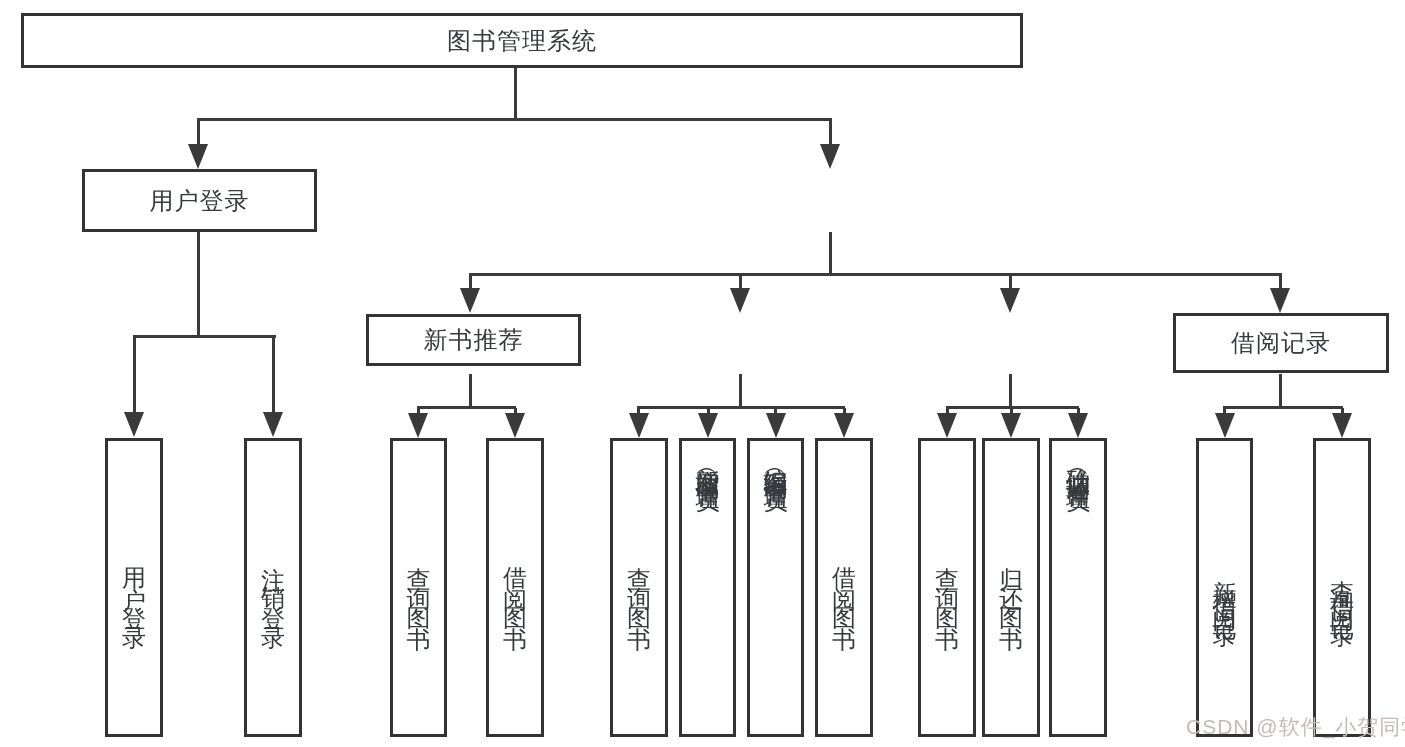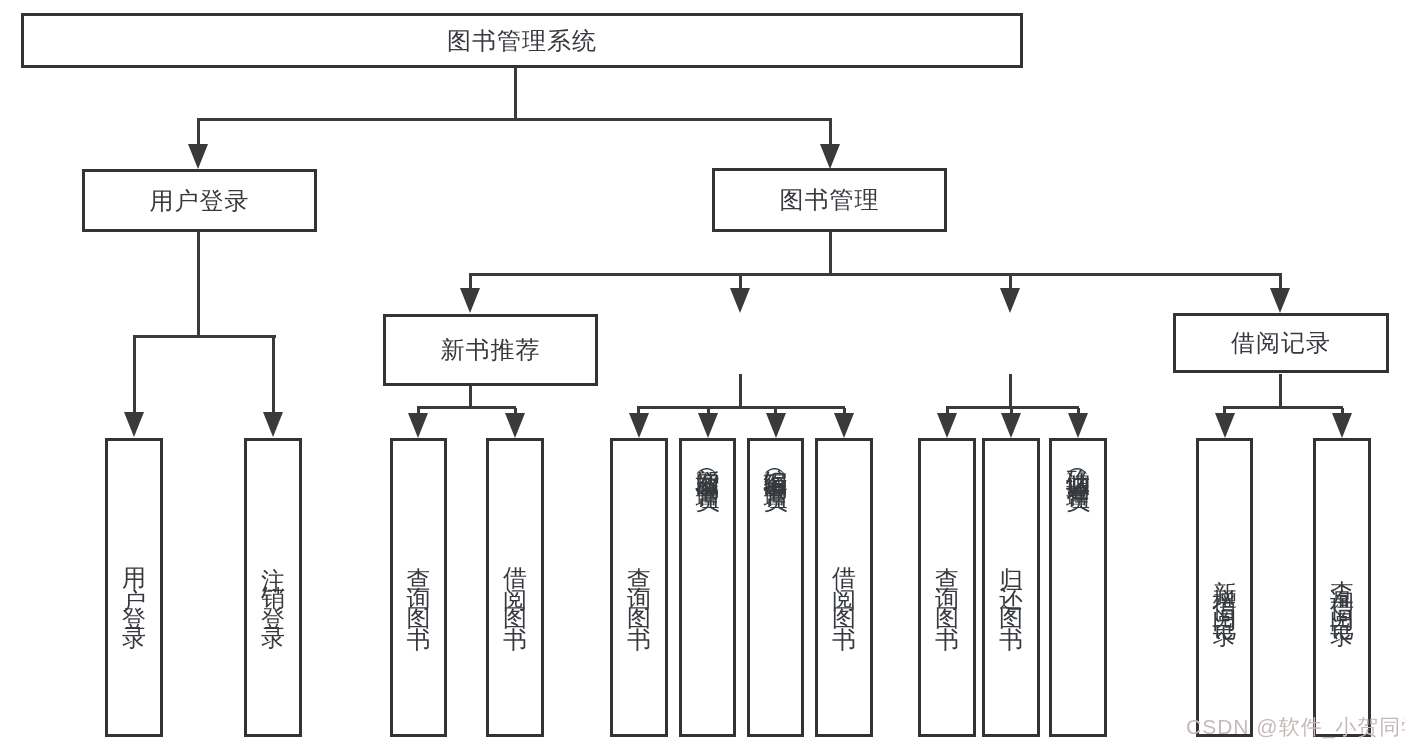--- a/index.html
+++ b/index.html
@@ -100,23 +100,22 @@
   <div class="vl" style="left:1279px;top:374px;height:33px"></div>
   <div class="hl" style="left:1223px;top:406px;width:120px"></div>
   <div class="vl" style="left:1223px;top:408px;height:7px"></div>
   <div class="ah" style="left:1215px;top:413px"></div>
   <div class="vl" style="left:1341px;top:408px;height:7px"></div>
   <div class="ah" style="left:1332px;top:413px"></div>
 
   <div class="node hnode" style="left:21px;top:13px;width:1002px;height:55px">图书管理系统</div>
 
   <div class="node hnode" style="left:82px;top:169px;width:235px;height:63px">用户登录</div>
-  <div class="node hnode" style="left:712px;top:168px;width:235px;height:64px">图书管理</div>
 
-  <div class="node hnode" style="left:383px;top:314px;width:215px;height:72px">新书推荐</div>
+  <div class="node hnode" style="left:366px;top:314px;width:215px;height:52px">新书推荐</div>
   <div class="node hnode" style="left:1173px;top:313px;width:216px;height:60px">借阅记录</div>
 
   <div class="node vnode v-short" style="left:105px;top:438px;width:58px;height:299px">用户登录</div>
   <div class="node vnode v-short" style="left:244px;top:438px;width:58px;height:299px">注销登录</div>
 
   <div class="node vnode v-short" style="left:390px;top:438px;width:57px;height:299px">查询图书</div>
   <div class="node vnode v-short" style="left:486px;top:438px;width:58px;height:299px">借阅图书</div>
 
   <div class="node vnode v-short" style="left:610px;top:438px;width:58px;height:299px">查询图书</div>
   <div class="node vnode v-long" style="left:679px;top:438px;width:57px;height:299px">新增图书（管理员）</div>

